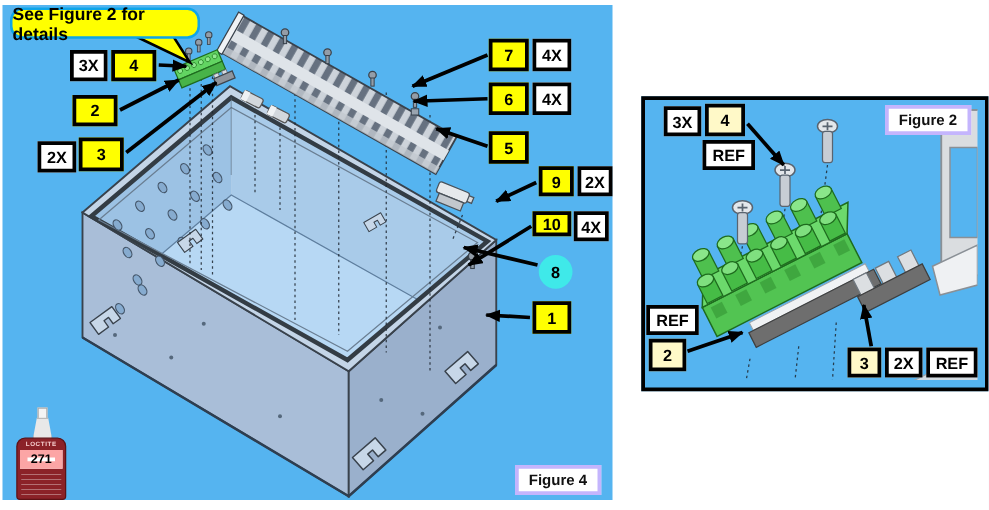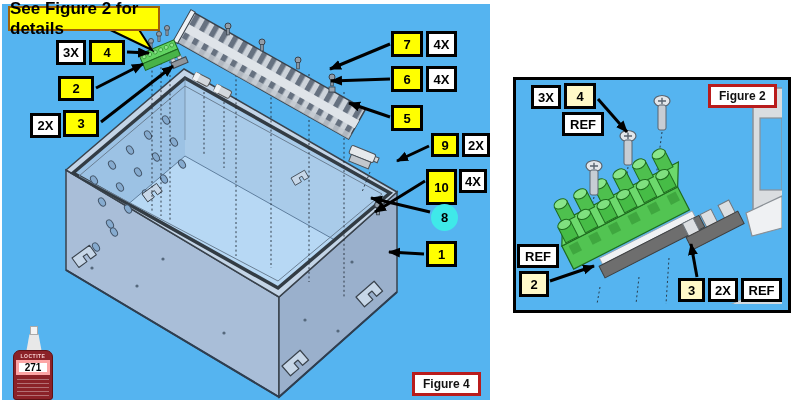--- a/index.html
+++ b/index.html
@@ -9,36 +9,36 @@
   #fig1{left:2px;top:4px;width:488px;height:396px}
   #fig2{left:513px;top:77px;width:272px;height:230px;border:3px solid #000;background:#55B4F0}
   svg.art{position:absolute;left:0;top:0;pointer-events:none}
   .lb{position:absolute;display:flex;align-items:center;justify-content:center;
       border:3px solid #000;background:#fff;font-weight:bold;font-size:13px;color:#000;
       box-sizing:border-box;line-height:1;padding:0 2px}
   .lb.y{background:#FFFF00}
   .lb.py{background:#FFF9C8}
   .balloon{position:absolute;width:27px;height:27px;border-radius:50%;background:#3FE9E9;
       display:flex;align-items:center;justify-content:center;font-weight:bold;font-size:13px;color:#000}
-  .cap{position:absolute;border:3px solid #b91c1c;background:#fff;font-weight:bold;
+  .cap{position:absolute;border:3px solid #c4b5fd;background:#fff;font-weight:bold;
       font-size:12px;padding:2px 8px;color:#111;line-height:1.2}
   .note{position:absolute;left:8px;top:6px;width:148px;height:21px;background:#FFFF00;
-      border:2px solid #a16207;border-radius:0;display:flex;align-items:center;justify-content:center;
-      font-weight:bold;font-size:17px;color:#000}
+      border:2px solid #0ea5e9;border-radius:10px;display:flex;align-items:center;justify-content:center;
+      font-weight:bold;font-size:14px;color:#000}
   
   .bottle{position:absolute;left:11px;top:326px;width:44px;height:74px}
   .bottle .tip{position:absolute;left:19px;top:0;width:6px;height:9px;background:#F4F4F4;border:1px solid #AAA}
   .bottle .neck{position:absolute;left:15px;top:8px;width:14px;height:17px;background:#E8E8E8;
       border:1px solid #AAA;clip-path:polygon(22% 0,78% 0,100% 100%,0 100%)}
   .bottle .body{position:absolute;left:2px;top:24px;width:40px;height:50px;background:#8B2228;
       border-radius:7px 7px 3px 3px;border:1px solid #5E1216;box-sizing:border-box}
   .bottle .brand{position:absolute;left:0;top:27px;width:44px;text-align:center;font-size:5px;
       font-weight:bold;color:#F8D0D0;letter-spacing:.5px}
   .bottle .lab{position:absolute;left:5px;top:34px;width:34px;height:15px;background:#fff;
-      border:3px solid #fca5a5;display:flex;align-items:center;justify-content:center;
+      border:6px solid #fca5a5;display:flex;align-items:center;justify-content:center;
       font-weight:bold;font-size:10px;color:#000;box-sizing:border-box}
   .bottle .tex{position:absolute;left:6px;top:53px;width:32px;height:17px;
       background:repeating-linear-gradient(180deg,rgba(255,255,255,.35) 0 1px,transparent 1px 4px)}
 </style>
 </head>
 <body>
 
 <div class="canvas">
 
   <div class="panel" id="fig1"></div>
@@ -297,21 +297,21 @@
   <div class="lb y" style="left:58px;top:76px;width:36px;height:25px">2</div>
   <div class="lb" style="left:30px;top:113px;width:31px;height:25px">2X</div>
   <div class="lb y" style="left:63px;top:110px;width:36px;height:27px">3</div>
   <div class="lb y" style="left:391px;top:31px;width:32px;height:26px">7</div>
   <div class="lb" style="left:426px;top:31px;width:31px;height:26px">4X</div>
   <div class="lb y" style="left:391px;top:66px;width:32px;height:26px">6</div>
   <div class="lb" style="left:426px;top:66px;width:31px;height:26px">4X</div>
   <div class="lb y" style="left:391px;top:105px;width:32px;height:26px">5</div>
   <div class="lb y" style="left:431px;top:133px;width:28px;height:24px">9</div>
   <div class="lb" style="left:462px;top:133px;width:28px;height:24px">2X</div>
-  <div class="lb y" style="left:426px;top:169px;width:31px;height:36px">10</div>
+  <div class="lb y" style="left:426px;top:169px;width:31px;height:20px">10</div>
   <div class="lb" style="left:459px;top:169px;width:28px;height:24px">4X</div>
   <div class="balloon" style="left:431px;top:204px">8</div>
   <div class="lb y" style="left:426px;top:241px;width:31px;height:26px">1</div>
   <div class="cap" style="left:412px;top:372px">Figure 4</div>
 
   <div class="bottle">
     <div class="tip"></div>
     <div class="neck"></div>
     <div class="body"></div>
     <div class="brand">LOCTITE</div>

